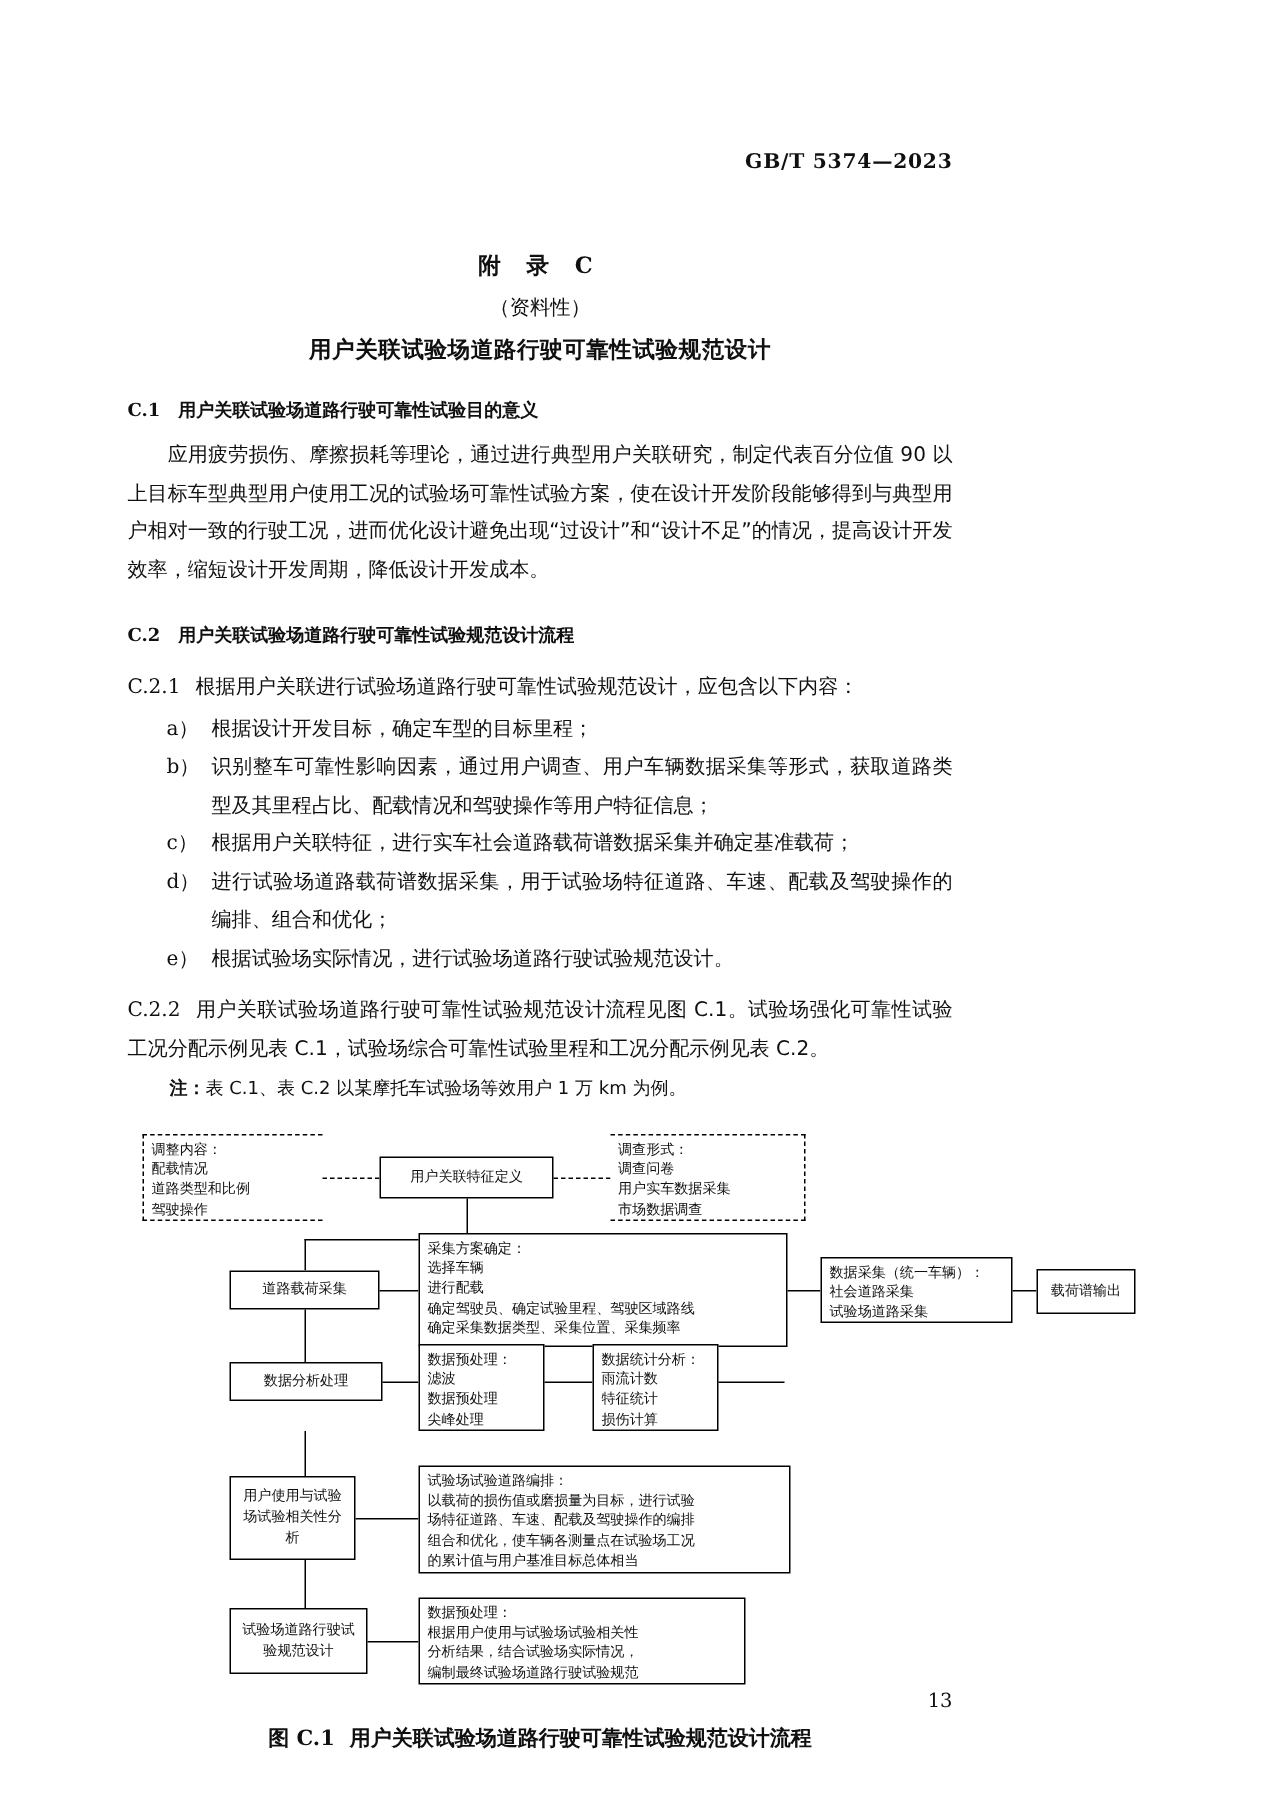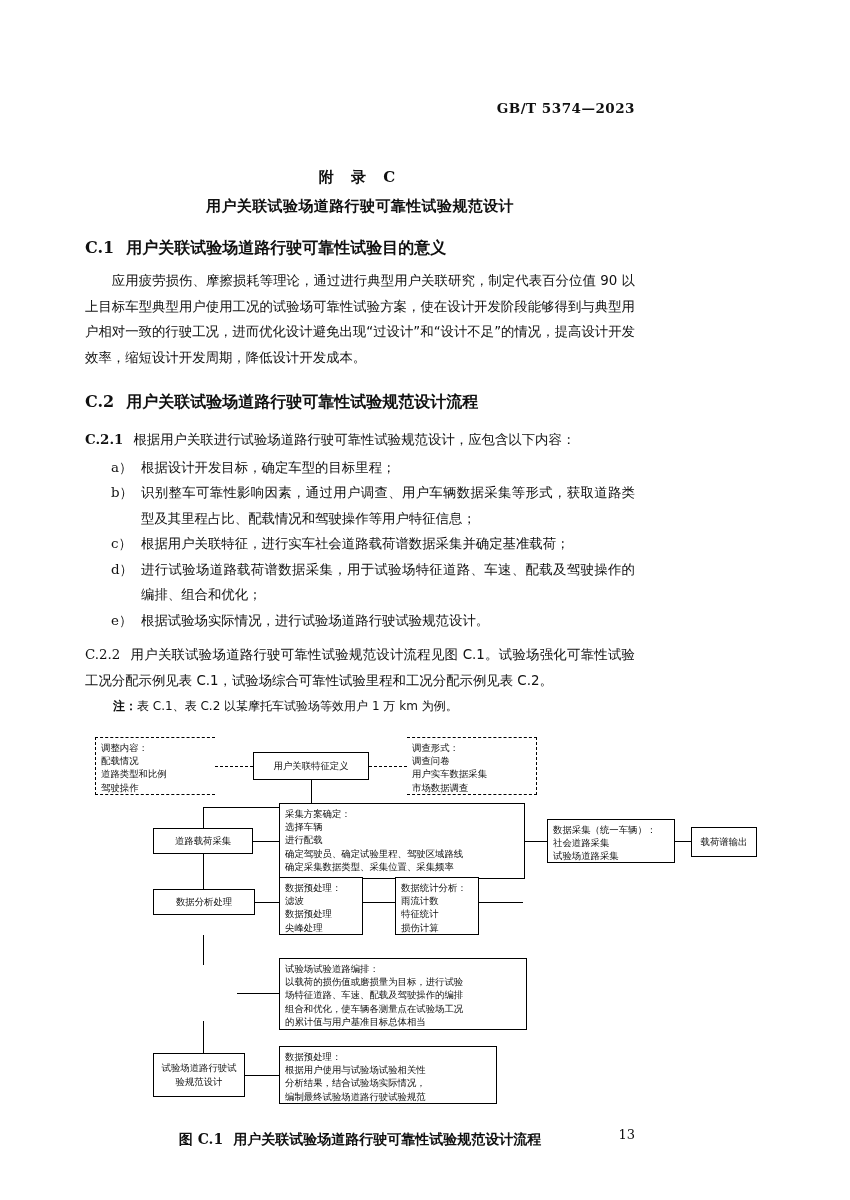--- a/index.html
+++ b/index.html
@@ -53,21 +53,21 @@
   .annex-title {
     font-weight: bold;
     font-size: 15px;
     margin-top: 10px;
     letter-spacing: 0.4px;
   }
 
   
   .clause-h {
     font-weight: bold;
-    font-size: 16px;
+    font-size: 12px;
     margin-top: 22px;
   }
   .clause-h .num {
     font-family: "DejaVu Serif", "Liberation Serif", serif;
     margin-right: 12px;
   }
   .para {
     font-size: 13.4px;
     line-height: 25.5px;
     text-align: justify;
@@ -76,21 +76,21 @@
   .para.indent { text-indent: 2em; }
 
   .sub-para {
     font-size: 13.4px;
     line-height: 25.5px;
     text-align: justify;
     margin-top: 14px;
   }
   .sub-para .num {
     font-family: "DejaVu Serif", "Liberation Serif", serif;
-    font-weight: bold;
+    font-weight: normal;
     margin-right: 10px;
   }
 
   
   .letter-list {
     margin: 2px 0 0 0;
     padding: 0;
     list-style: none;
   }
   .letter-list li {
@@ -181,20 +181,21 @@
 </style>
 </head>
 <body>
 
 <div class="page">
 
   <div class="running-header">GB/T 5374—2023</div>
 
   <div class="annex-block">
     <div class="annex-label">附 录 C</div>
+    <div class="annex-kind">（资料性）</div>
     <div class="annex-title">用户关联试验场道路行驶可靠性试验规范设计</div>
   </div>
 
   <div class="clause-h">
     <span class="num">C.1</span><span>用户关联试验场道路行驶可靠性试验目的意义</span>
   </div>
   <div class="para indent">应用疲劳损伤、摩擦损耗等理论，通过进行典型用户关联研究，制定代表百分位值 90 以上目标车型典型用户使用工况的试验场可靠性试验方案，使在设计开发阶段能够得到与典型用户相对一致的行驶工况，进而优化设计避免出现“过设计”和“设计不足”的情况，提高设计开发效率，缩短设计开发周期，降低设计开发成本。</div>
 
   <div class="clause-h">
     <span class="num">C.2</span><span>用户关联试验场道路行驶可靠性试验规范设计流程</span>
@@ -289,20 +290,23 @@
       <span class="ttl">数据统计分析：</span>
       <span class="ln">雨流计数</span>
       <span class="ln">特征统计</span>
       <span class="ln">损伤计算</span>
     </div>
     <div class="conn h" style="left:394px; top:171px; width:44px;"></div>
 
 
     <div class="conn v" style="left:118px; top:204px; height:30px;"></div>
 
+    <div class="fig-node center" style="left:68px; top:234px; width:84px; height:56px; line-height:14px;">
+      <span>用户使用与试验场试验相关性分析</span>
+    </div>
     <div class="conn h" style="left:152px; top:262px; width:42px;"></div>
 
     <div class="fig-node" style="left:194px; top:227px; width:248px; height:72px;">
       <span class="ttl">试验场试验道路编排：</span>
       <span class="ln">以载荷的损伤值或磨损量为目标，进行试验</span>
       <span class="ln">场特征道路、车速、配载及驾驶操作的编排</span>
       <span class="ln">组合和优化，使车辆各测量点在试验场工况</span>
       <span class="ln">的累计值与用户基准目标总体相当</span>
     </div>
 

